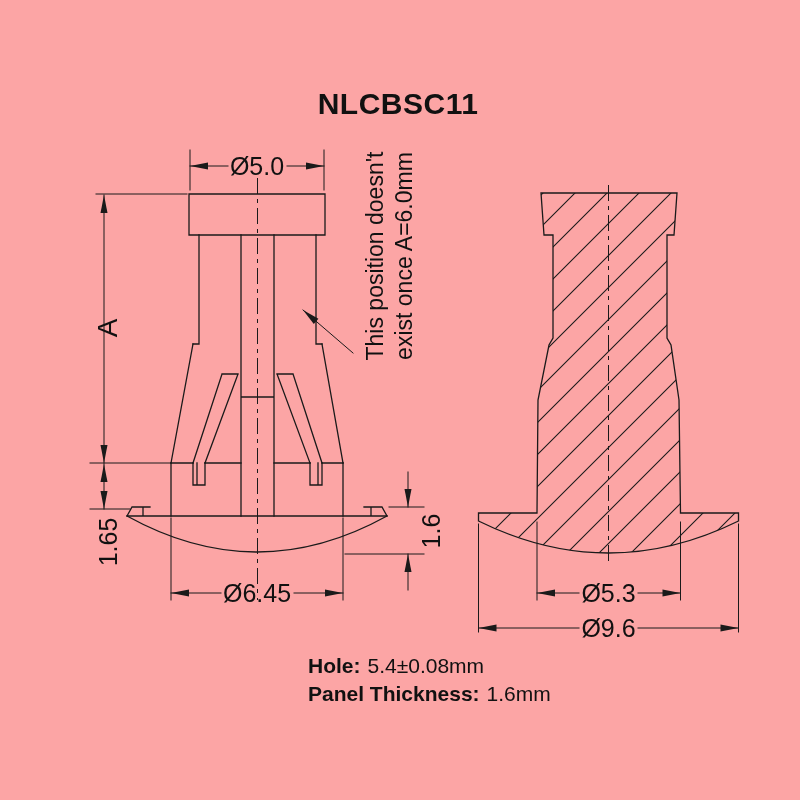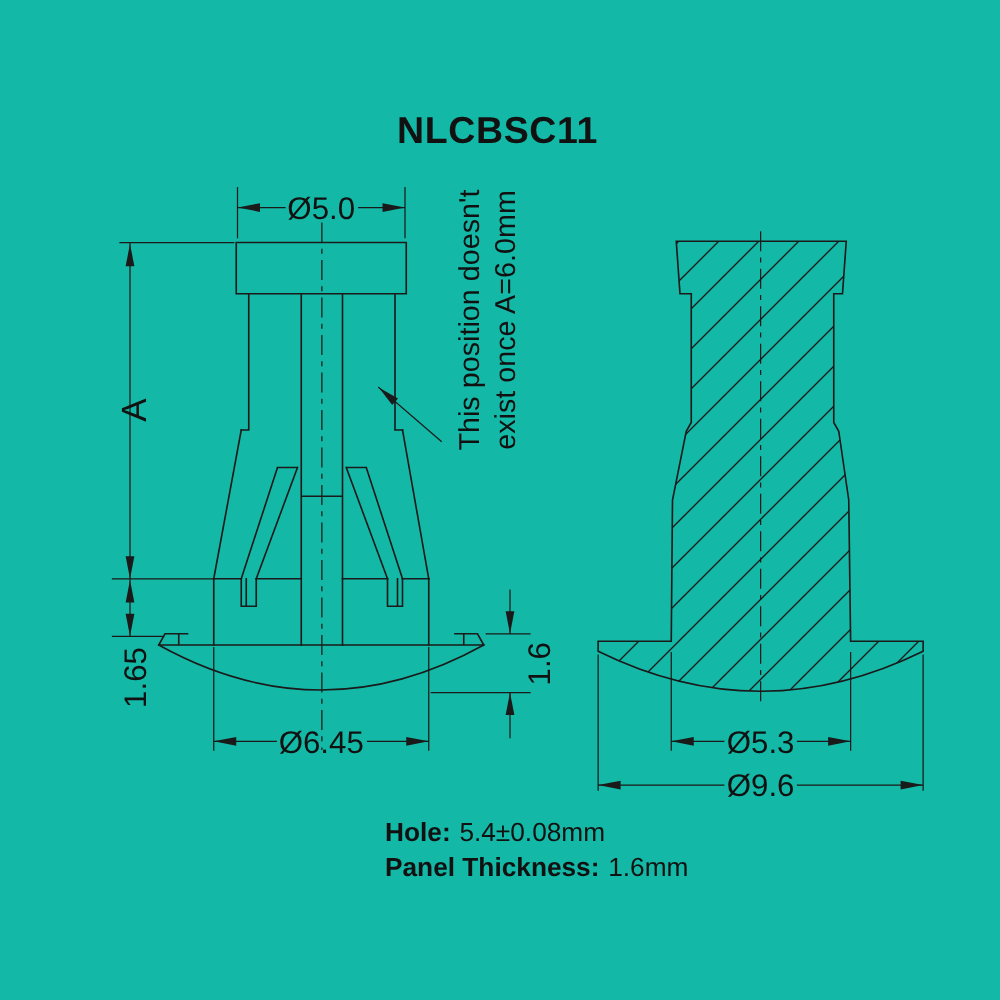--- a/index.html
+++ b/index.html
@@ -1,16 +1,16 @@
 <!DOCTYPE html>
 <html><head>
 <meta charset="utf-8">
 <style>
   html,body{margin:0;padding:0;background:#ffffff;}
-  .page{width:800px;height:800px;background:#14b8a6;position:relative;font-family:"Liberation Sans",sans-serif;}
+  .page{width:800px;height:800px;background:#fca5a5;position:relative;font-family:"Liberation Sans",sans-serif;}
   svg text{fill:#111;}
   .dim-text{font-size:25px;}
   .big-label{font-size:28px;}
   .ann-text{font-size:23px;}
   .title-text{font-size:30px;font-weight:600;letter-spacing:0.5px;}
   .note-text{font-size:21px;}
   .note-bold{font-weight:bold;}
   .part{stroke:#1a1a1a;stroke-width:1.3;fill:none;stroke-linecap:square;}
   .dim{stroke:#1a1a1a;stroke-width:1;fill:none;stroke-linecap:square;}
   .cl{stroke:#1a1a1a;stroke-width:1;fill:none;stroke-dasharray:16 5 4 5;}

